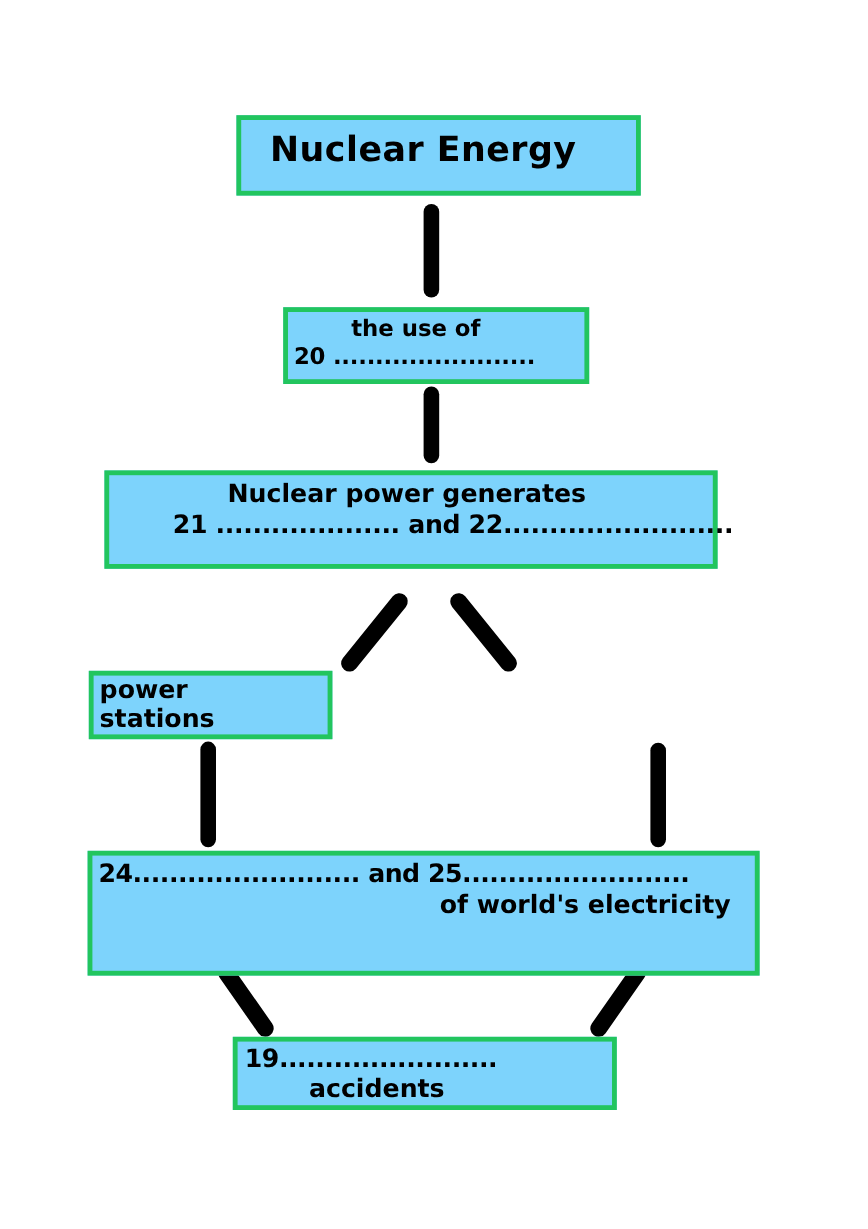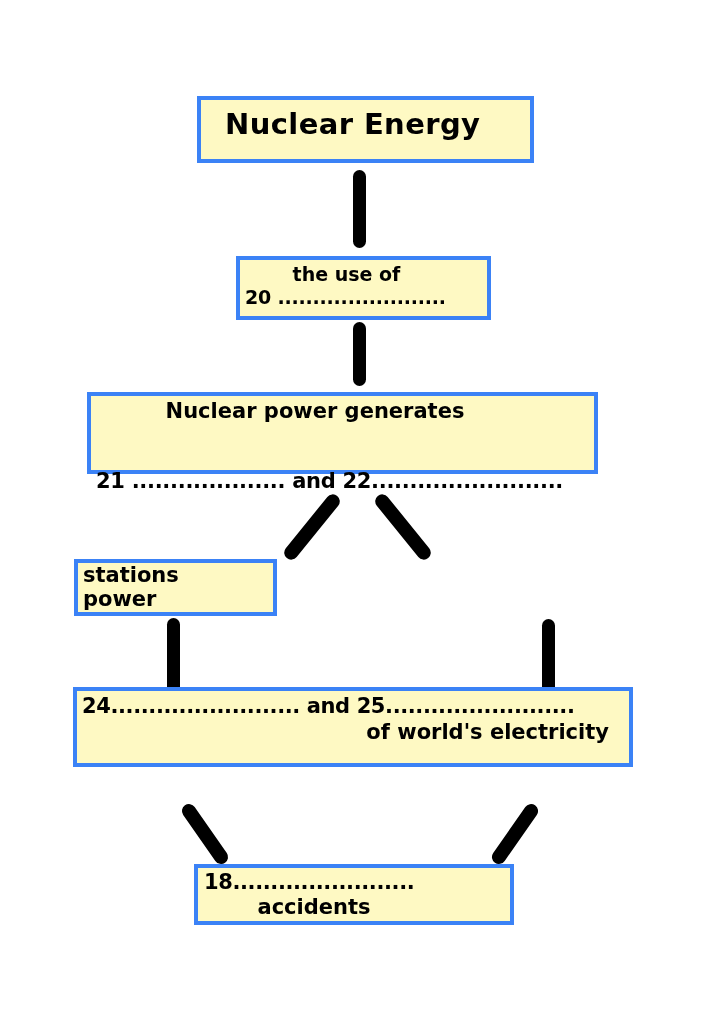--- a/index.html
+++ b/index.html
@@ -15,22 +15,22 @@
   #diagram-canvas {
     position: relative;
     width: 723px;
     height: 1024px;
     background: #ffffff;
     overflow: hidden;
   }
   .node {
     position: absolute;
     box-sizing: border-box;
-    background: #fef9c3;
-    border: 4px solid #3b82f6;
+    background: #7dd3fc;
+    border: 4px solid #22c55e;
     z-index: 3;
   }
   .node-text {
     font-weight: bold;
     color: #000000;
     white-space: nowrap;
     line-height: 1.16;
   }
   .line-left   { text-align: left; }
   .line-center { text-align: center; }
@@ -46,39 +46,39 @@
   }
 
   #node-use-of {
     left: 236px; top: 256px; width: 255px; height: 64px;
   }
   #node-use-of .node-text { font-size: 19px; }
   #node-use-of .l1 { padding: 3px 34px 0 0; }
   #node-use-of .l2 { padding: 1px 12px 0 5px; letter-spacing: -0.2px; }
 
   #node-generates {
-    left: 87px; top: 392px; width: 511px; height: 82px;
+    left: 87px; top: 392px; width: 511px; height: 82px; padding-left: 48px;
   }
   #node-generates .node-text { font-size: 21px; }
   #node-generates .l1 { padding: 3px 55px 0 0; }
-  #node-generates .l2 { padding: 2px 0 0 5px; letter-spacing: -0.3px; margin-top: 44px; }
+  #node-generates .l2 { padding: 2px 0 0 5px; letter-spacing: -0.3px; }
 
   #node-power-stations {
     left: 74px; top: 559px; width: 203px; height: 57px;
   }
   #node-power-stations .node-text { font-size: 21px; padding-left: 5px; }
 
   #node-reactors {
     left: 453px; top: 553px; width: 188px; height: 62px;
   }
   #node-reactors .node-text { font-size: 21px; padding-left: 3px; }
   #node-reactors .l1 { letter-spacing: -0.4px; }
 
   #node-electricity {
-    left: 73px; top: 687px; width: 560px; height: 80px;
+    left: 73px; top: 709px; width: 560px; height: 104px;
   }
   #node-electricity .node-text { font-size: 21px; }
   #node-electricity .l1 { padding: 3px 0 0 5px; letter-spacing: -0.4px; }
   #node-electricity .l2 { padding: 2px 20px 0 0; text-align: right; }
 
   #node-accidents {
     left: 194px; top: 864px; width: 320px; height: 61px;
   }
   #node-accidents .node-text { font-size: 21px; }
   #node-accidents .l1 { padding: 2px 0 0 6px; letter-spacing: -0.4px; }
@@ -126,28 +126,28 @@
     <div class="node-text line-center l1">the use of</div>
     <div class="node-text line-left l2">20 ........................</div>
   </div>
 
   <div class="node" id="node-generates">
     <div class="node-text line-center l1">Nuclear power generates</div>
     <div class="node-text line-left l2">21 .................... and 22.........................</div>
   </div>
 
   <div class="node" id="node-power-stations">
+    <div class="node-text line-left l1">power</div>
     <div class="node-text line-left l2">stations</div>
-    <div class="node-text line-left l1">power</div>
   </div>
 
 
   <div class="node" id="node-electricity">
     <div class="node-text line-left l1">24......................... and 25.........................</div>
     <div class="node-text line-center l2">of world's electricity</div>
   </div>
 
   <div class="node" id="node-accidents">
-    <div class="node-text line-left l1">18........................</div>
+    <div class="node-text line-left l1">19........................</div>
     <div class="node-text line-center l2">accidents</div>
   </div>
 
 </div>
 
 </body></html>

